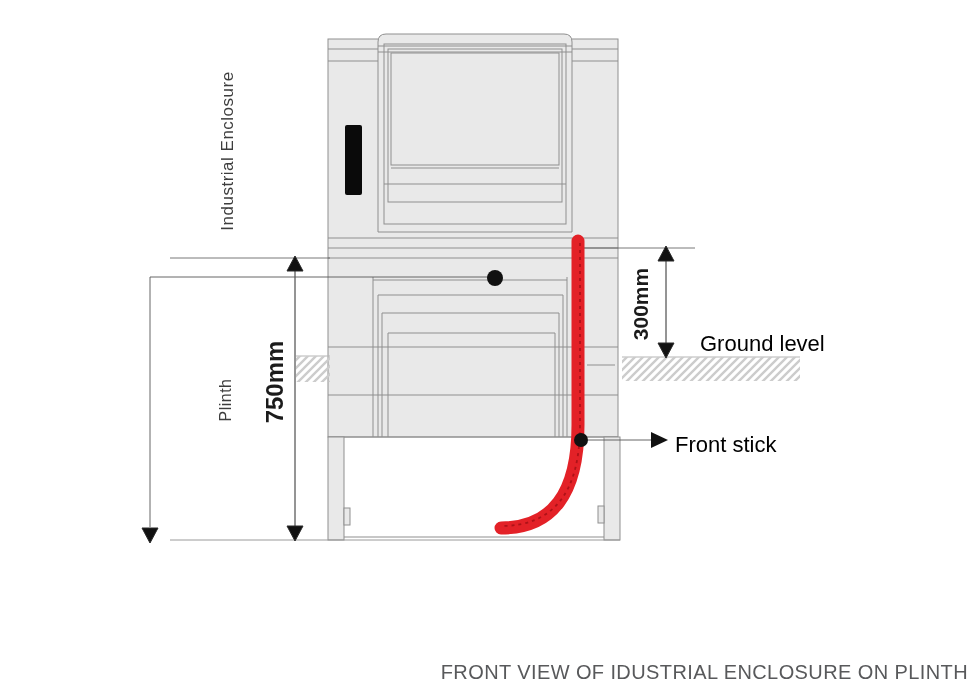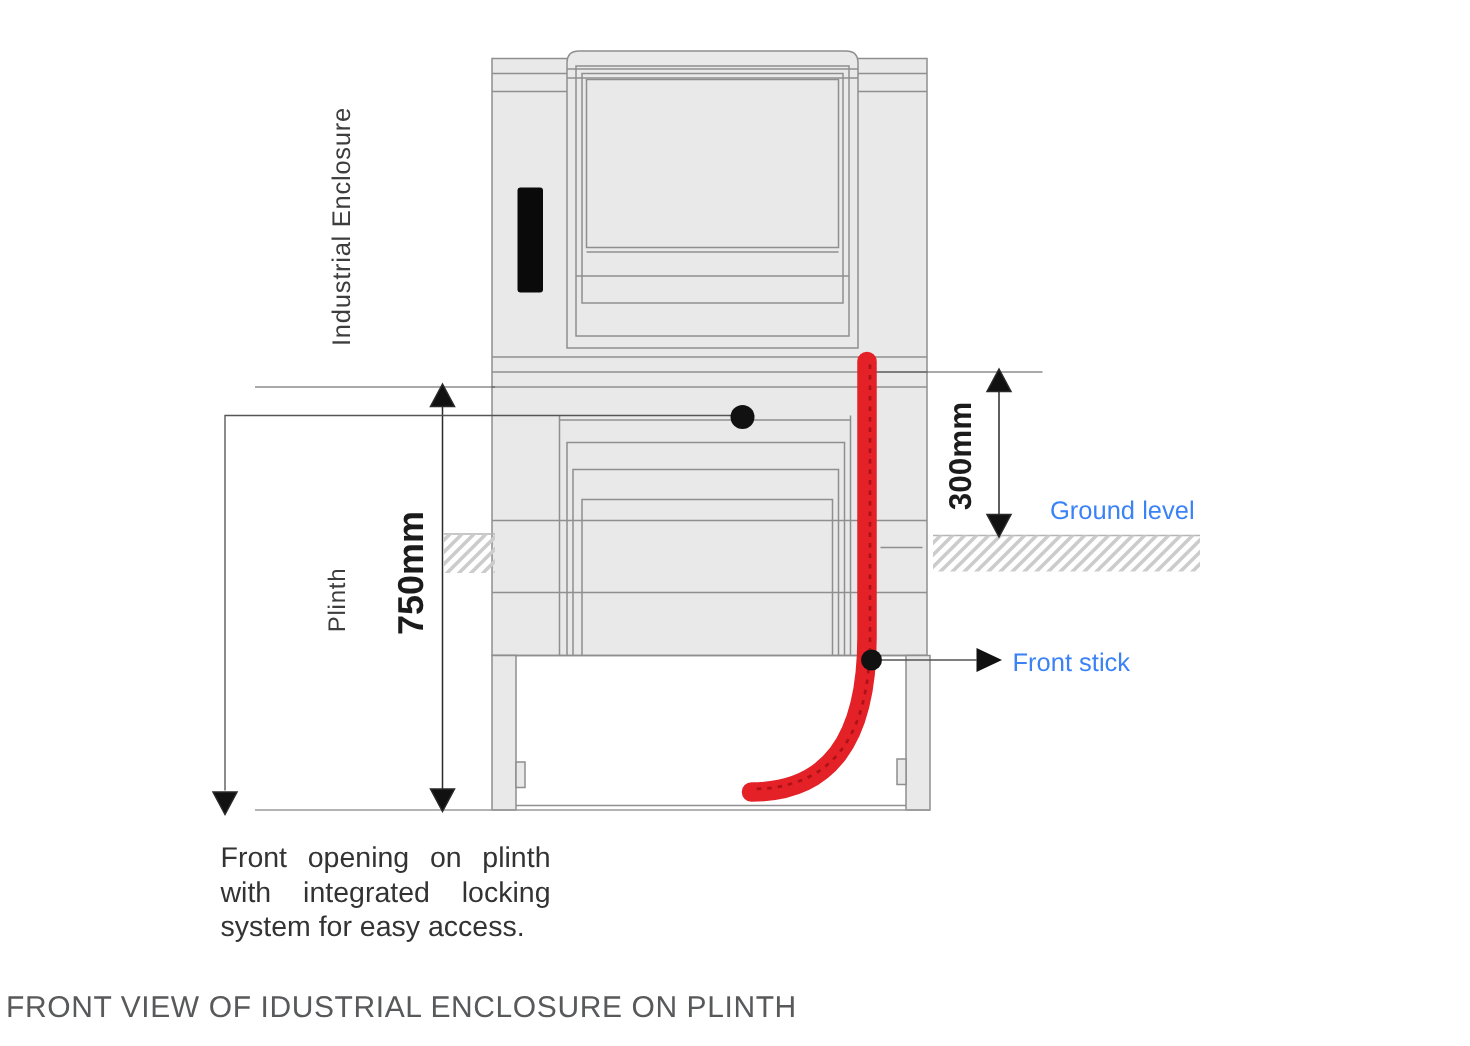--- a/index.html
+++ b/index.html
@@ -13,29 +13,29 @@
     transform:translate(-50%,-50%) rotate(-90deg);
     font-size:17px;letter-spacing:0.5px;color:#3d3d3d;
   }
   .vdim{
     position:absolute;white-space:nowrap;
     transform:translate(-50%,-50%) rotate(-90deg);
     font-weight:bold;color:#1b1b1b;
   }
   .dim-750{font-size:24px;}
   .dim-300{font-size:21px;}
-  .hlabel{position:absolute;white-space:nowrap;font-size:17px;color:#3b82f6;}
+  .hlabel{position:absolute;white-space:nowrap;font-size:22px;color:#000000;}
   .note{
     position:absolute;left:147px;top:561px;width:220px;
     font-size:19px;line-height:23px;color:#333333;
     text-align:justify;
   }
   .caption{
-    position:absolute;left:4px;top:661px;width:952px;
-    text-align:left;font-size:20px;letter-spacing:0.4px;color:#58595b;
+    position:absolute;left:16px;top:661px;width:952px;
+    text-align:right;font-size:20px;letter-spacing:0.4px;color:#58595b;
   }
 </style>
 </head>
 <body>
 
 <div class="stage">
 
   <svg width="980" height="697" viewBox="0 0 980 697">
     <defs>
       <pattern id="p-hatch" patternUnits="userSpaceOnUse" width="8" height="8">
@@ -129,17 +129,16 @@
   <div class="vlabel" style="left:226px;top:400px;font-size:16px;">Plinth</div>
 
   <div class="vdim dim-750" style="left:275px;top:382px;">750mm</div>
 
   <div class="vdim dim-300" style="left:641px;top:304px;">300mm</div>
 
   <div class="hlabel" style="left:700px;top:331px;">Ground level</div>
 
   <div class="hlabel" style="left:675px;top:432px;">Front stick</div>
 
-  <div class="note">Front opening on plinth with integrated locking system for easy access.</div>
 
   <div class="caption">FRONT VIEW OF IDUSTRIAL ENCLOSURE ON PLINTH</div>
 
 </div>
 
 </body></html>

